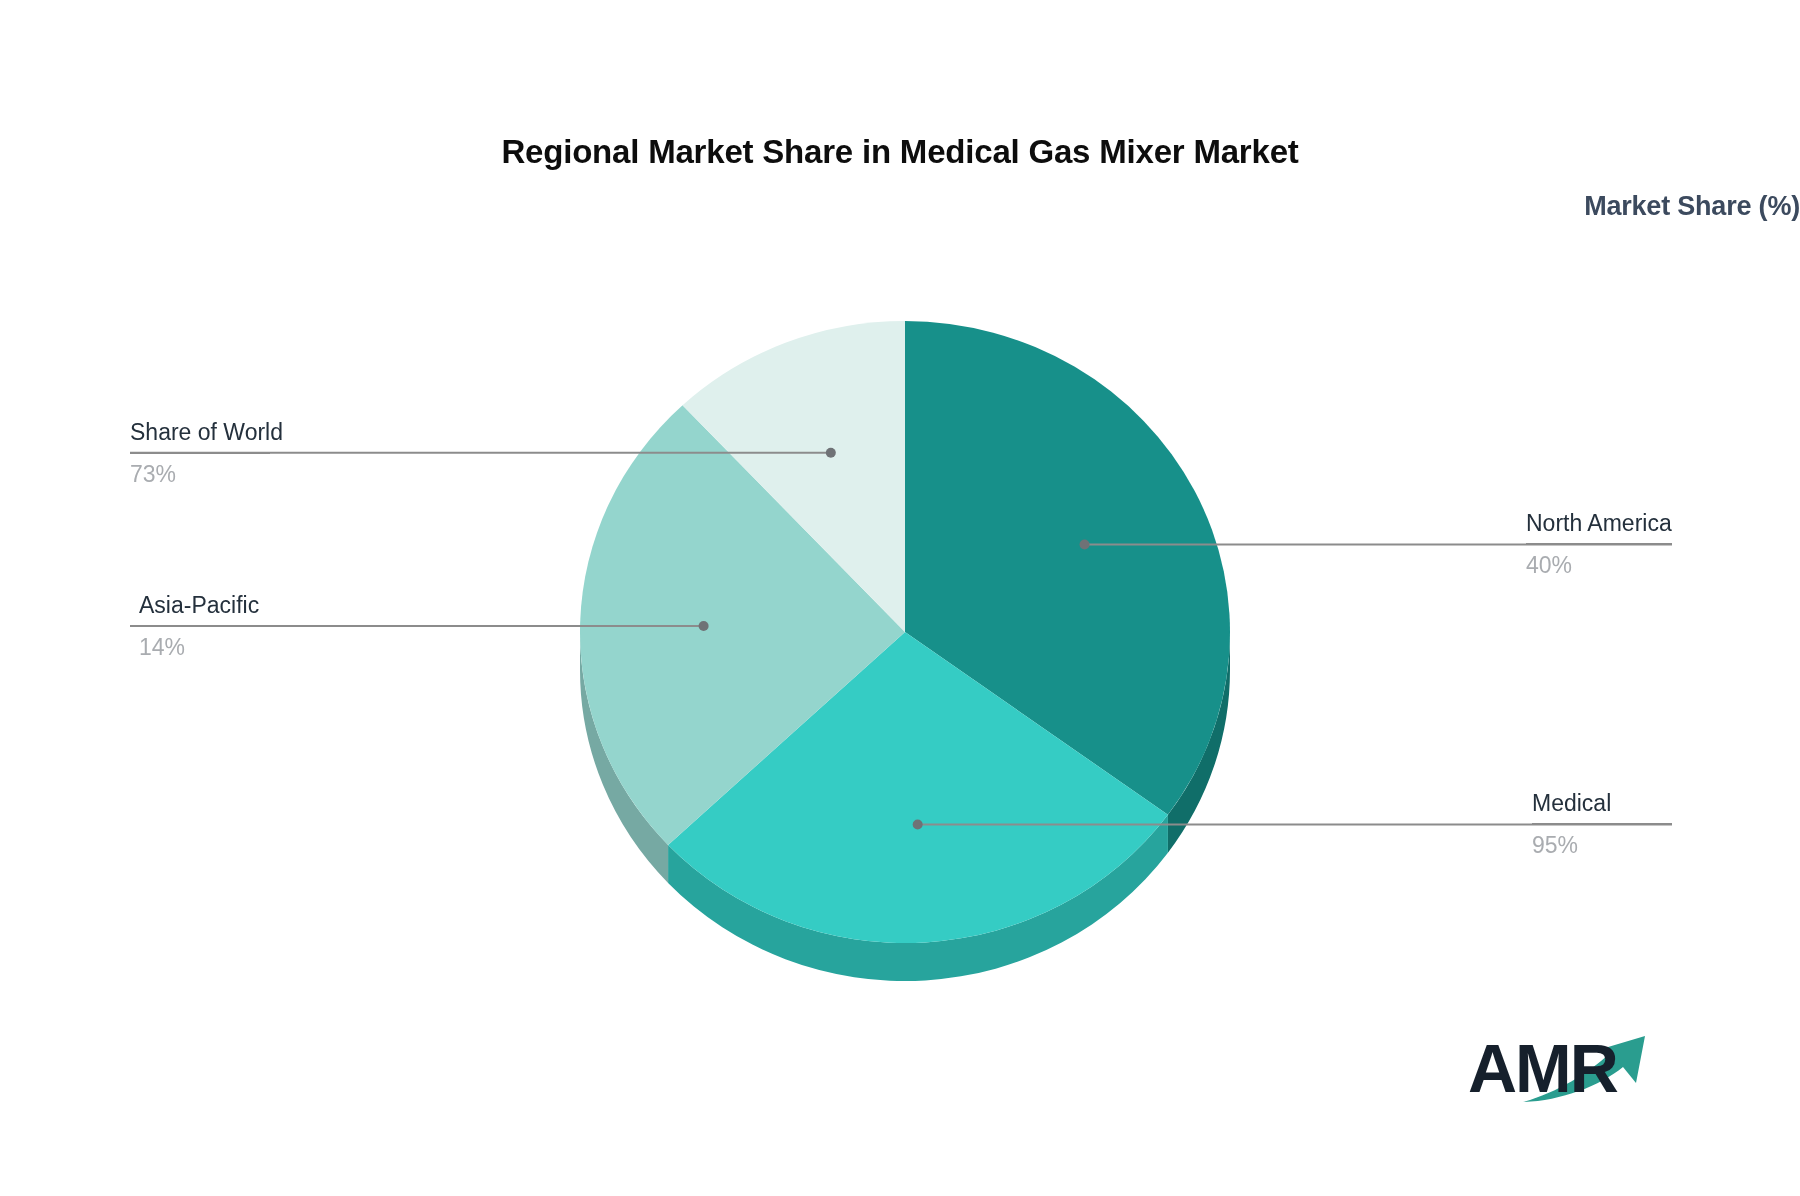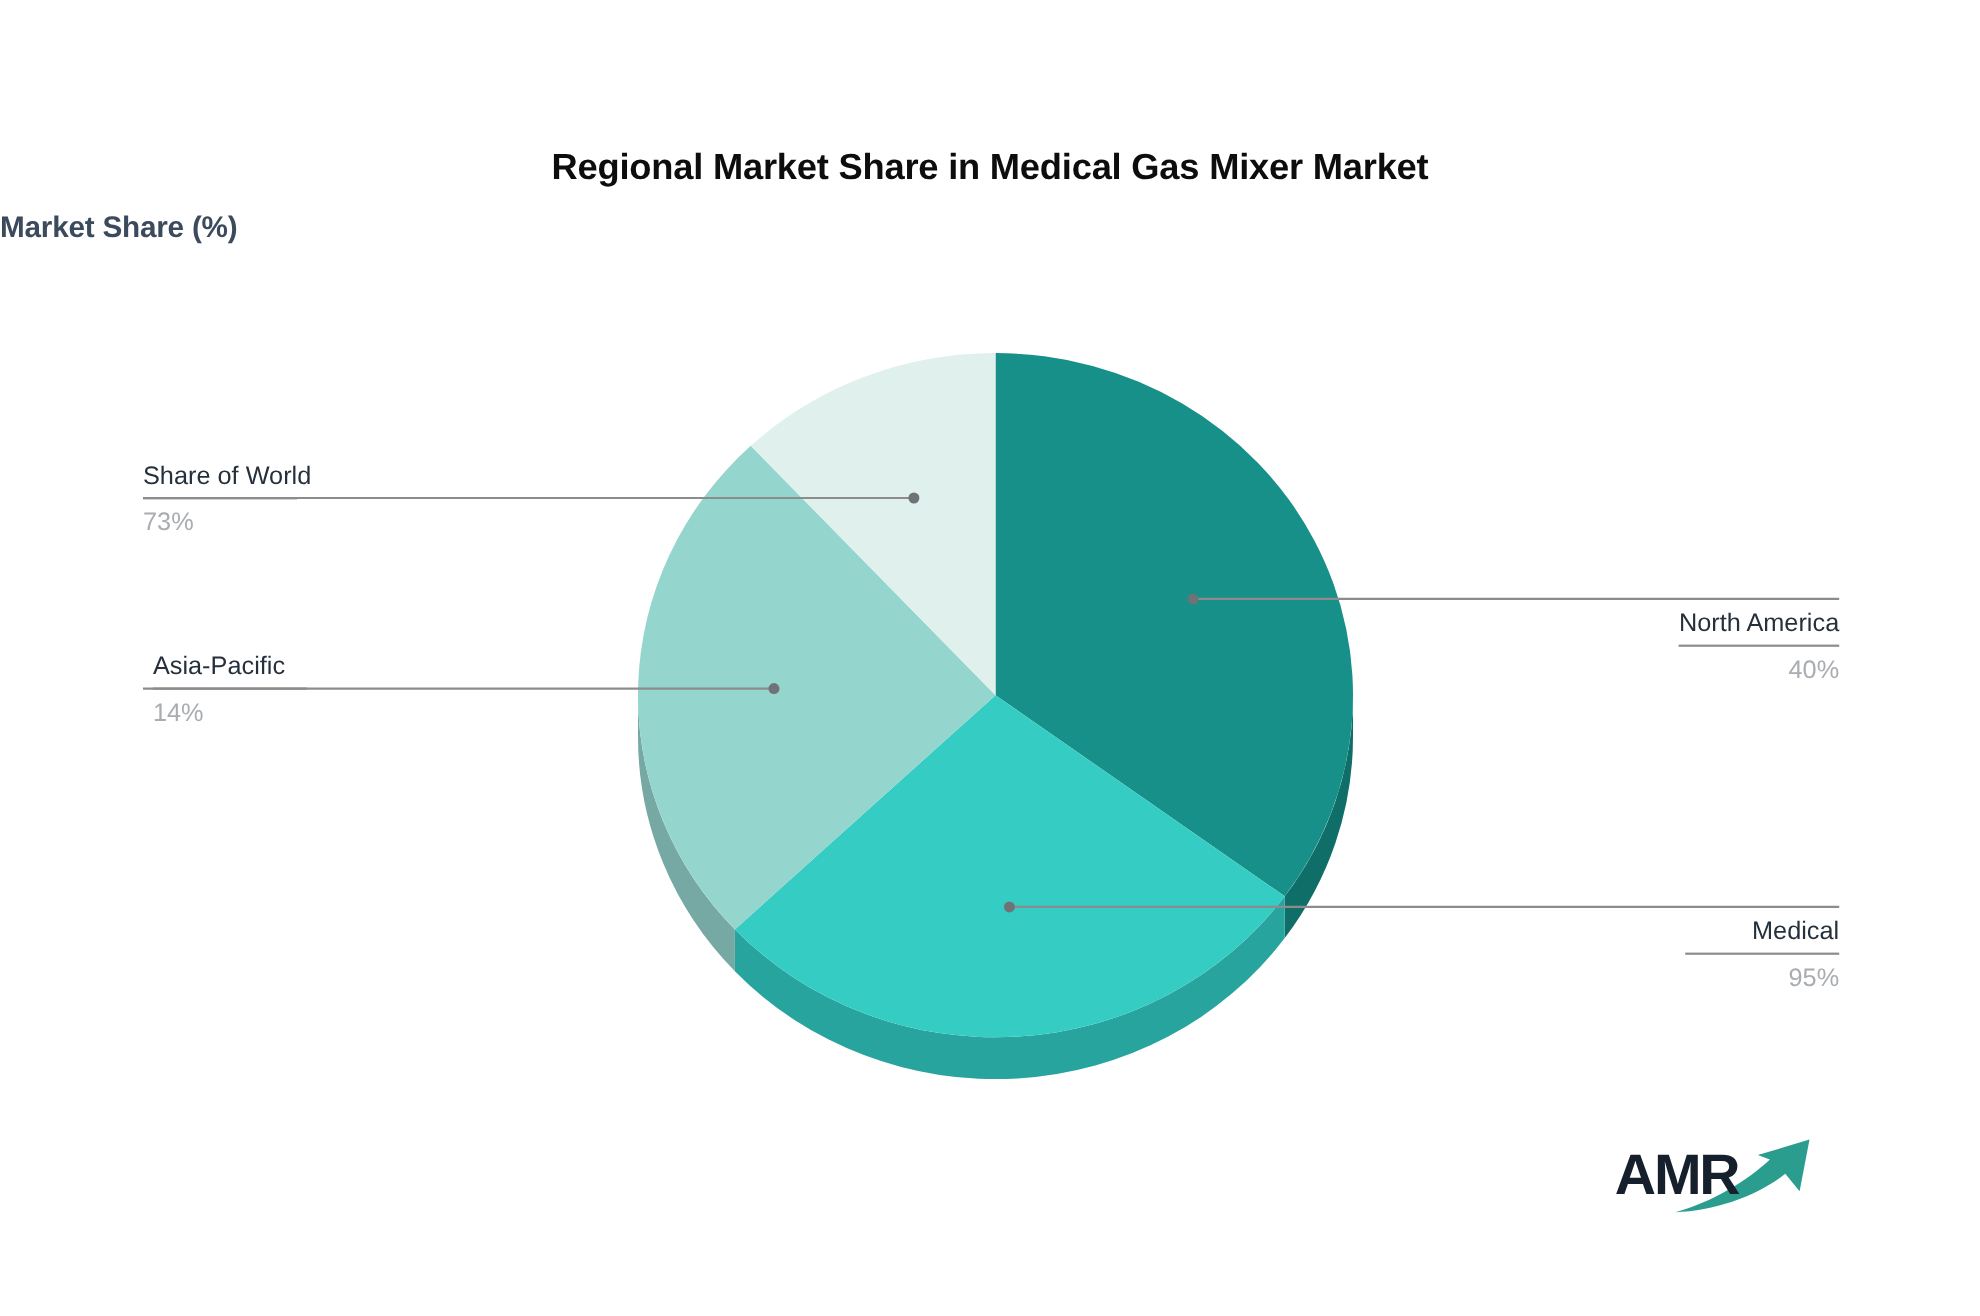--- a/index.html
+++ b/index.html
@@ -30,21 +30,21 @@
     font-size: 33px;
     font-weight: bold;
     color: #0d0d0d;
     letter-spacing: -0.2px;
   }
   .chart-subtitle {
     position: absolute;
     left: 0;
     top: 191px;
     width: 1800px;
-    text-align: left;
+    text-align: right;
     font-size: 27px;
     font-weight: bold;
     color: #3c4a5e;
     letter-spacing: -0.2px;
   }
   
   .callout {
     position: absolute;
     font-size: 23px;
   }
@@ -58,34 +58,34 @@
     border-top: 2px solid #8c8c8c;
     margin-top: 5px;
     margin-bottom: 5px;
   }
   .callout .cl-value {
     color: #a9acb0;
     white-space: nowrap;
     line-height: 30px;
   }
   .callout.left { text-align: left; }
-  .callout.right { text-align: right; margin-top: 43px; }
+  .callout.right { text-align: left; }
 
   .amr-logo {
     position: absolute;
     left: 1468px;
     top: 1028px;
     width: 190px;
     height: 96px;
   }
   .amr-logo .amr-text {
     position: absolute;
     left: 0;
     top: 6px;
-    font-size: 52px;
+    font-size: 68px;
     font-weight: bold;
     color: #16202c;
     letter-spacing: -2px;
     line-height: 68px;
   }
 </style>
 </head>
 <body>
 
 <svg id="canvas" viewBox="0 0 1800 1196">

